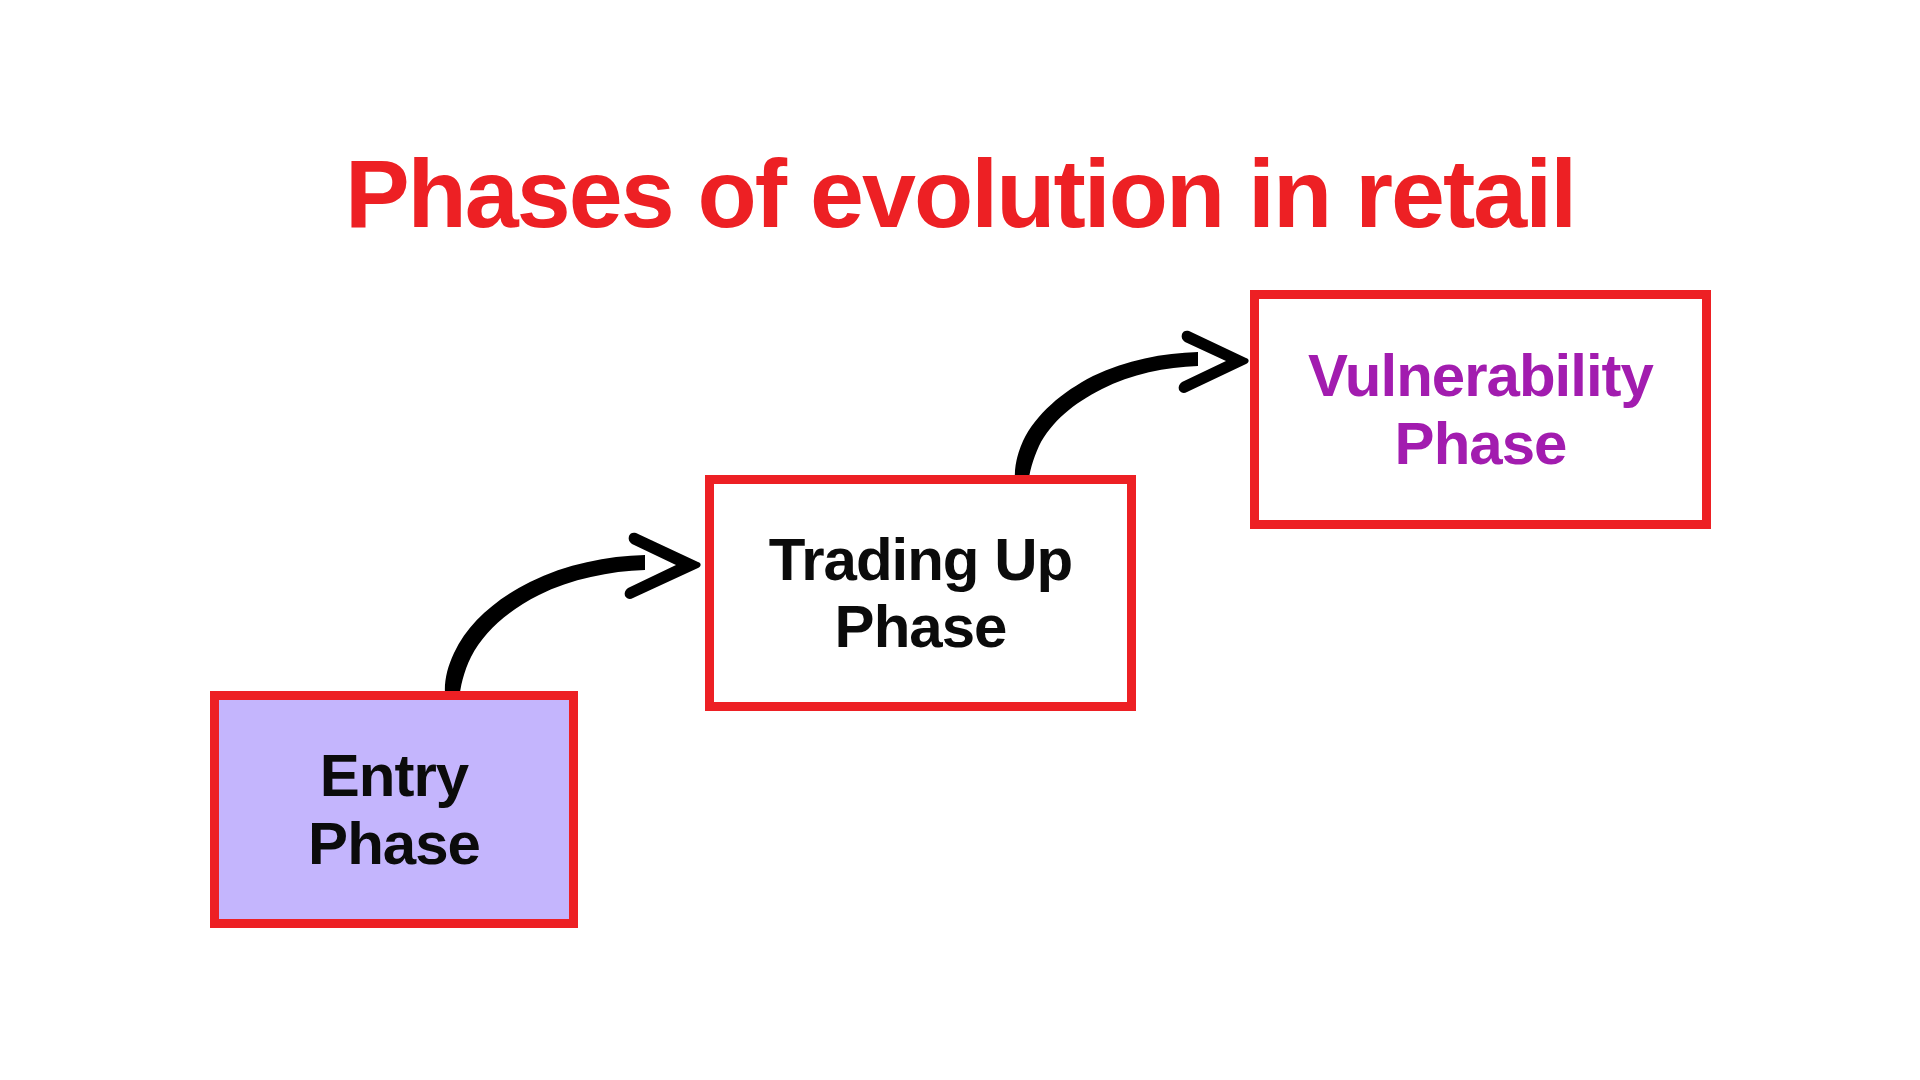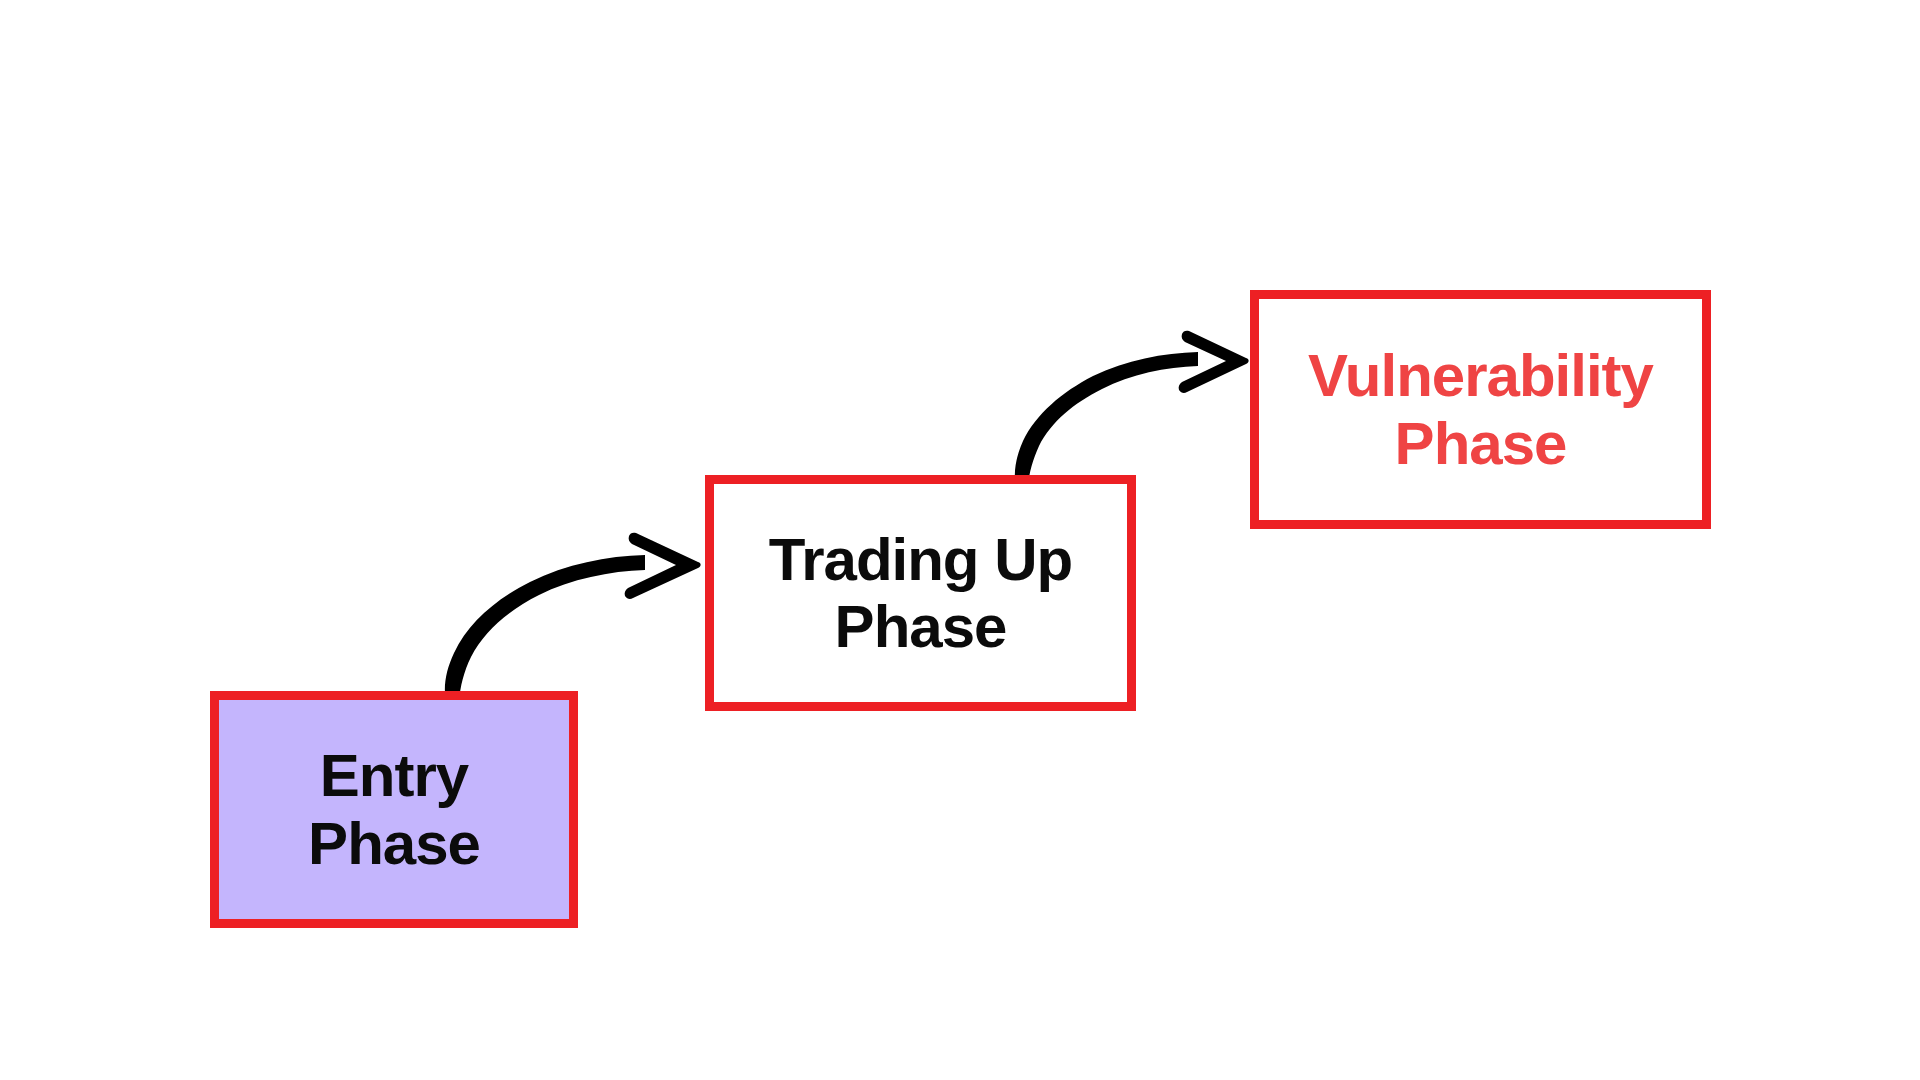--- a/index.html
+++ b/index.html
@@ -99,20 +99,21 @@
     height: 170px;
   }
   .arrow svg { display: block; width: 100%; height: 100%; overflow: visible; }
   .arrow-ink { fill: #000000; }
 </style>
 </head>
 <body>
 
 <div id="slide" style="background: rgb(255, 255, 255);">
 
+  <h1 id="slide-title" style="color: rgb(237, 32, 36);">Phases of evolution in retail</h1>
 
   <div class="arrow" id="arrow-entry-to-trading">
     <svg viewBox="0 0 290 185" xmlns="http://www.w3.org/2000/svg" aria-hidden="true">
       <path class="arrow-ink" d="
         M 6 182
         C 3 166, 6 150, 14 133
         C 28 103, 56 79, 90 62
         C 126 44, 167 36, 205 35
         L 205 50
         C 170 51, 131 59, 99 75
@@ -174,17 +175,17 @@
     <div class="phase-label" style="color: rgb(11, 11, 11);">Entry
 Phase</div>
   </div>
 
   <div class="phase-box" id="box-trading-up" style="border-color: rgb(237, 32, 36); background: rgb(255, 255, 255);">
     <div class="phase-label" style="color: rgb(11, 11, 11);">Trading Up
 Phase</div>
   </div>
 
   <div class="phase-box" id="box-vulnerability" style="border-color: rgb(237, 32, 36); background: rgb(255, 255, 255);">
-    <div class="phase-label" style="color: #ef4444;">Vulnerability
+    <div class="phase-label" style="color: #a21caf;">Vulnerability
 Phase</div>
   </div>
 
 </div>
 
 </body></html>

